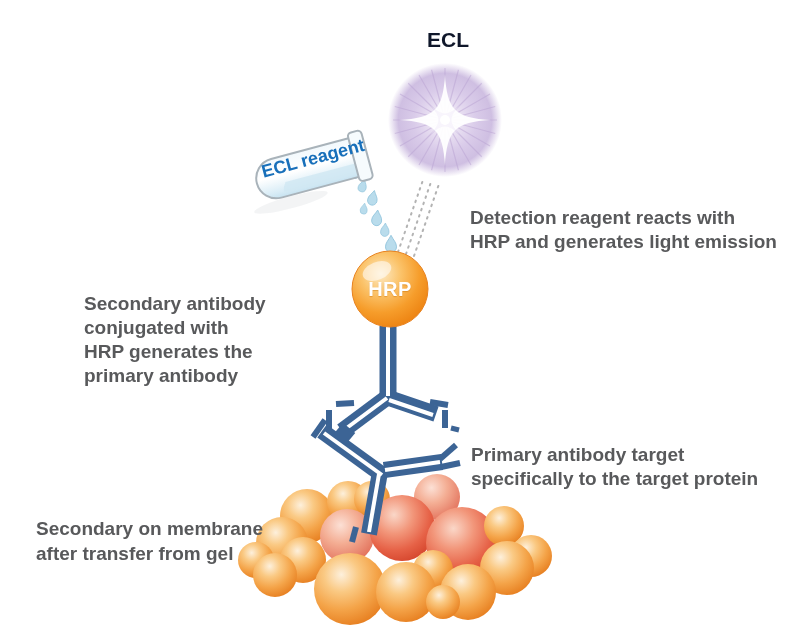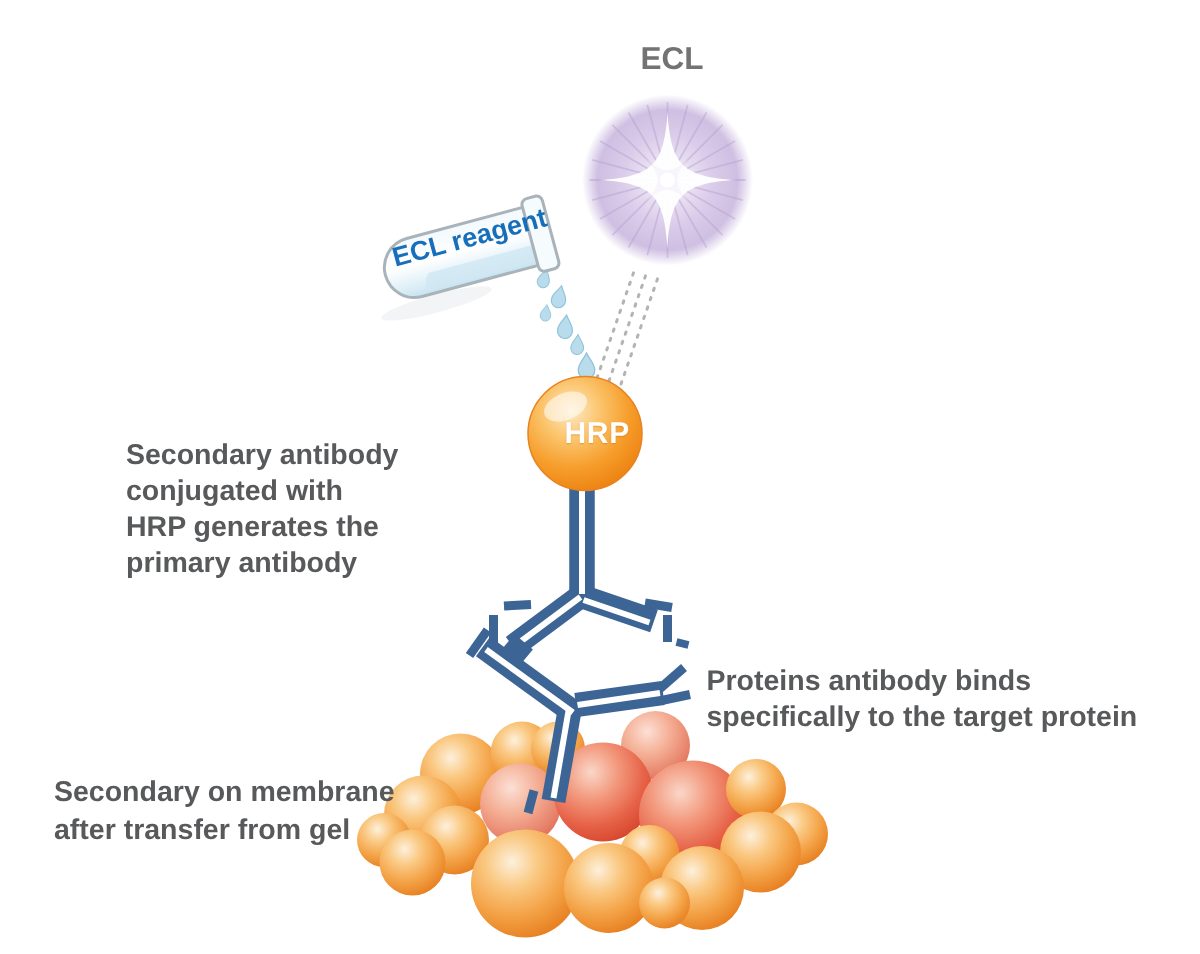--- a/index.html
+++ b/index.html
@@ -5,27 +5,27 @@
   html,body{margin:0;padding:0;background:#fff;}
   .stage{
     position:relative;width:800px;height:636px;background:#ffffff;overflow:hidden;
     font-family:"Liberation Sans","DejaVu Sans",sans-serif;
   }
   .stage svg{position:absolute;left:0;top:0;}
   .label{
     position:absolute;white-space:pre-line;color:#58595b;font-weight:700;
     font-size:19px;line-height:24px;letter-spacing:0;
   }
-  .ecl-title{left:427px;top:27px;font-size:21px;color:#737373;line-height:25px;}
+  .ecl-title{left:427px;top:27px;font-size:21px;color:#0f172a;line-height:25px;}
   .detection-label{left:470px;top:206px;width:320px;}
   .secondary-label{left:84px;top:292px;width:230px;}
   .primary-label{left:471px;top:443px;width:325px;}
   .proteins-label{left:36px;top:516px;width:240px;line-height:25px;}
   .hrp-label{
-    left:360px;top:277px;width:60px;text-align:right;color:#ffffff;
+    left:360px;top:277px;width:60px;text-align:center;color:#ffffff;
     font-size:20px;letter-spacing:.5px;text-shadow:0 1px 1px rgba(200,110,0,.45);
   }
   .tube-label{
     left:262px;top:162px;color:#176fba;font-size:18px;line-height:20px;
     transform:rotate(-15deg);transform-origin:0 50%;width:max-content;
   }
 </style>
 </head>
 <body>
 
@@ -188,24 +188,26 @@
       <circle cx="443" cy="602" r="17" fill="url(#gOrange)"></circle>
     </g>
   </svg>
 
   <div class="label ecl-title">ECL</div>
 
   <div class="label tube-label">ECL reagent</div>
 
   <div class="label hrp-label">HRP</div>
 
+  <div class="label detection-label">Detection reagent reacts with
+HRP and generates light emission</div>
 
   <div class="label secondary-label">Secondary antibody
 conjugated with
 HRP generates the
 primary antibody</div>
 
-  <div class="label primary-label">Proteins antibody binds
+  <div class="label primary-label">Primary antibody target
 specifically to the target protein</div>
 
   <div class="label proteins-label">Secondary on membrane
 after transfer from gel</div>
 </div>
 
 </body></html>

